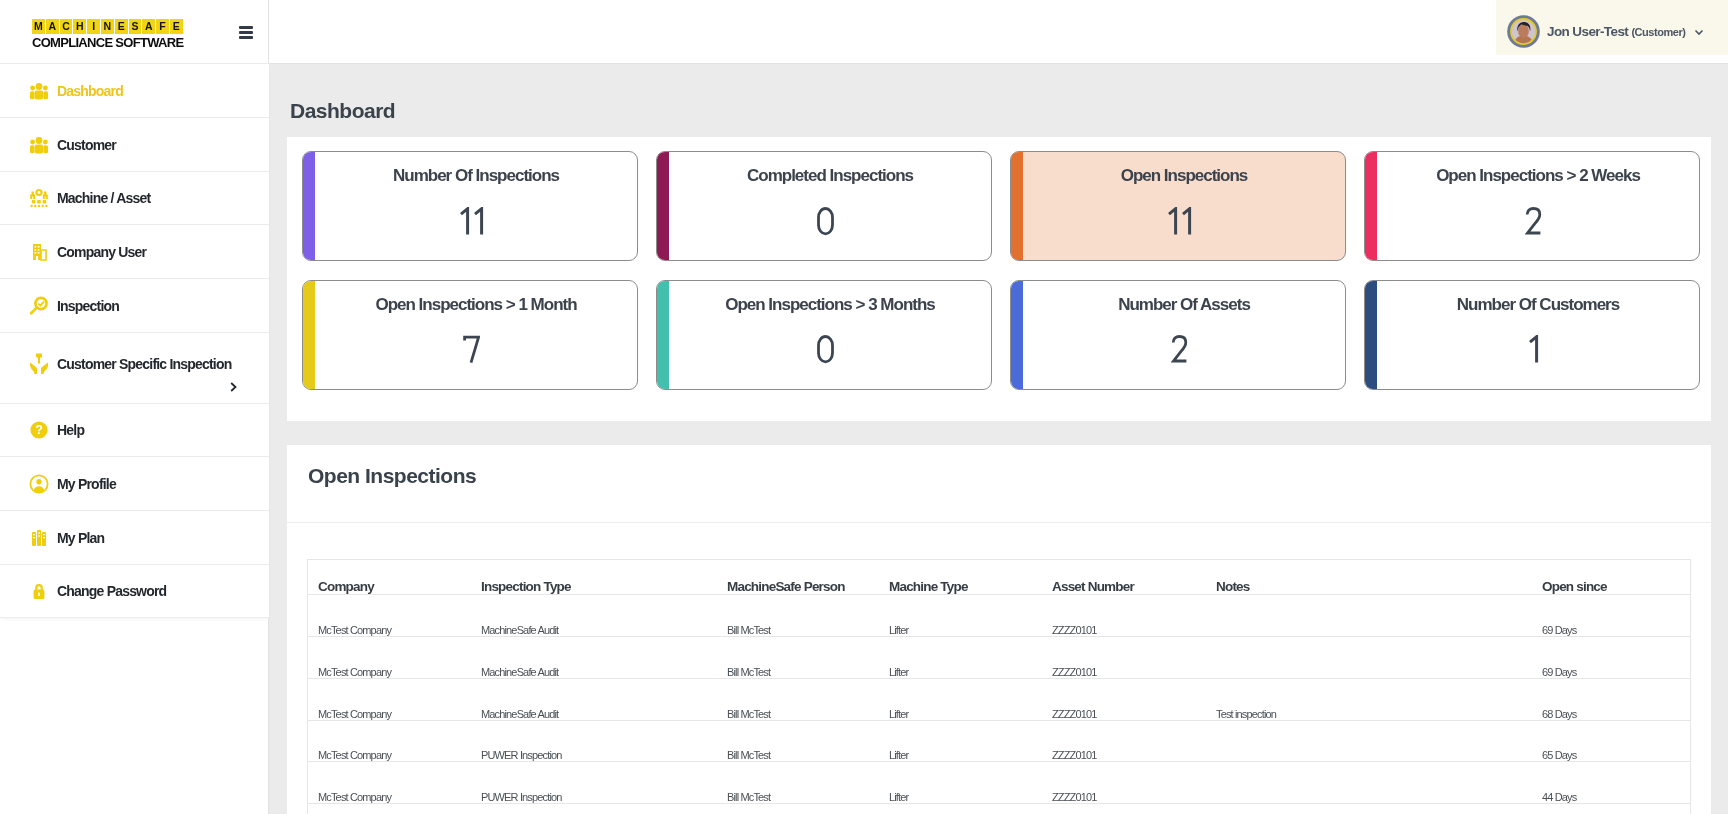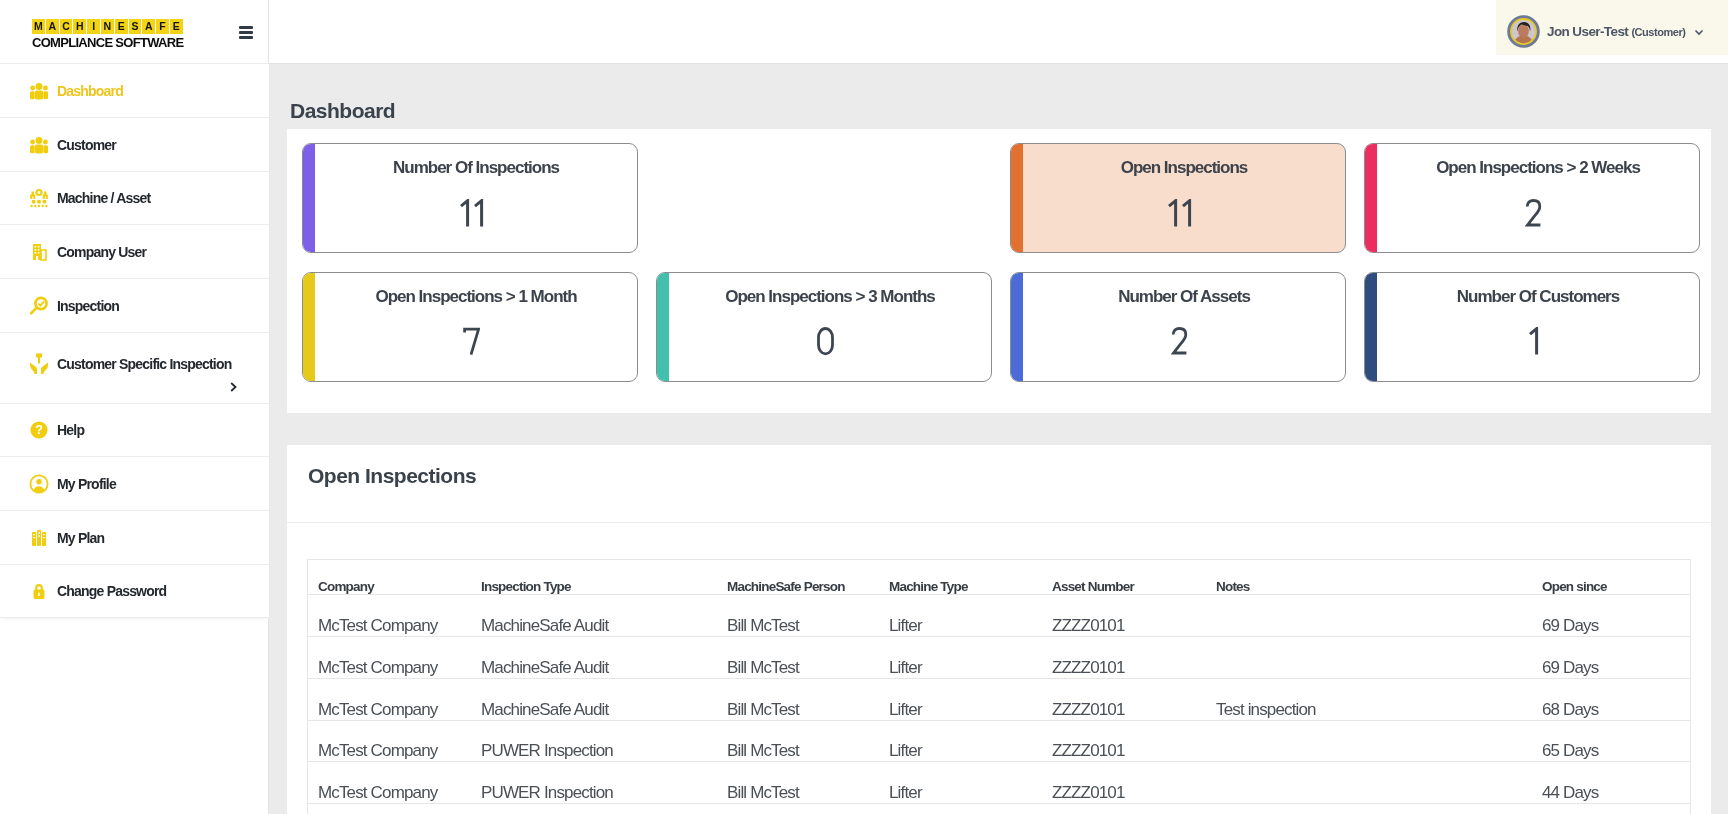--- a/index.html
+++ b/index.html
@@ -20,34 +20,34 @@
 .mi { position:relative; border-bottom:1px solid #ececec; background:#fff; }
 .mi .ico { position:absolute; left:29px; top:50%; margin-top:-10px; width:20px; height:20px; }
 .mi .txt { position:absolute; left:57px; top:50%; transform:translateY(-50%); font-size:14px; font-weight:bold; color:#23282e; letter-spacing:-0.8px; white-space:nowrap; }
 .mi.active .txt { color:#eec51d; }
 .mi.csi .ico { top:20px; margin-top:0; }
 .mi.csi .txt { top:22.5px; transform:none; }
 .mi .arrow { position:absolute; right:31px; bottom:11px; width:9px; height:10px; }
 #main { position:absolute; left:269px; top:63px; width:1459px; height:751px; background:#ebebeb; }
 h1.pagetitle { font-size:21px; font-weight:bold; color:#3a434c; letter-spacing:-0.5px; white-space:nowrap; }
 #dashtitle { position:absolute; left:21px; top:36px; }
-#panel1 { position:absolute; left:18px; top:66px; width:1424px; height:284px; background:#fff; }
+#panel1 { position:absolute; left:18px; top:74px; width:1424px; height:284px; background:#fff; }
 .card { position:absolute; width:336px; height:110px; background:#fff; border:1px solid #8c8c8c; border-radius:9px; overflow:hidden; text-align:center; }
 .card .strip { position:absolute; left:0; top:-1px; bottom:-1px; width:12px; }
 .card .ct { position:absolute; top:14.3px; left:12px; right:0; font-size:17px; font-weight:bold; color:#3c434c; letter-spacing:-1px; line-height:20px; white-space:nowrap; }
 .card .cv { position:absolute; top:54.8px; left:3px; right:0; display:flex; justify-content:center; gap:4px; }
 
 #panel2 { position:absolute; left:18px; top:382px; width:1424px; height:500px; background:#fff; }
 #oititle { position:absolute; left:21px; top:19px; }
 #p2line { position:absolute; left:0; top:77px; width:1424px; height:1px; background:#ededed; }
 #tblwrap { position:absolute; left:20px; top:114px; width:1384px; border:1px solid #e6e6e6; }
 .trow { display:flex; border-bottom:1px solid #e6e6e6; align-items:flex-end; height:41.8px; }
 .trow.thead { height:35.3px; }
 .trow:last-child { border-bottom:none; height:40px; }
-.tc { padding:0 10px; white-space:nowrap; overflow:hidden; font-size:17px; color:#4a5056; letter-spacing:-0.85px; }
+.tc { padding:0 10px; white-space:nowrap; overflow:hidden; font-size:11px; color:#4a5056; letter-spacing:-0.85px; }
 .thead .tc { font-size:13.5px; font-weight:bold; color:#363d44; letter-spacing:-0.8px; }
 .c1{width:163px}.c2{width:246px}.c3{width:162px}.c4{width:163px}.c5{width:164px}.c6{width:326px}.c7{width:158px}
 </style>
 </head>
 <body>
 <div id="topbar">
   <div id="userarea">
     <div id="avatar"><svg width="33" height="33" viewBox="0 0 33 33">
           <circle cx="16.5" cy="16.5" r="16.3" fill="#6f7b96"></circle>
           <circle cx="16.5" cy="16.5" r="13.4" fill="#e3cb2a"></circle>
@@ -71,20 +71,29 @@
         <div class="ct">Number Of Inspections</div>
         <div class="cv">
           <svg width="10" height="29" viewBox="0 0 10 29">
             <path d="M1 7.2 L7.6 1.7 L7.6 27.4" stroke="#3d4650" fill="none" stroke-width="3"></path>
           </svg>
           <svg width="10" height="29" viewBox="0 0 10 29">
             <path d="M1 7.2 L7.6 1.7 L7.6 27.4" stroke="#3d4650" fill="none" stroke-width="3"></path>
           </svg>
         </div>
       </div>
+      <div class="card" style="left:369px;top:14px;background:#fff">
+        <div class="strip" style="background:#8d1a52"></div>
+        <div class="ct">Completed Inspections</div>
+        <div class="cv">
+          <svg width="17" height="29" viewBox="0 0 17 29">
+            <rect x="1.5" y="1.5" width="14" height="25.4" rx="7" ry="9" stroke="#3d4650" fill="none" stroke-width="2.8"></rect>
+          </svg>
+        </div>
+      </div>
       <div class="card" style="left:723px;top:14px;background:#f8ddcc">
         <div class="strip" style="background:#e2712f"></div>
         <div class="ct">Open Inspections</div>
         <div class="cv">
           <svg width="10" height="29" viewBox="0 0 10 29">
             <path d="M1 7.2 L7.6 1.7 L7.6 27.4" stroke="#3d4650" fill="none" stroke-width="3"></path>
           </svg>
           <svg width="10" height="29" viewBox="0 0 10 29">
             <path d="M1 7.2 L7.6 1.7 L7.6 27.4" stroke="#3d4650" fill="none" stroke-width="3"></path>
           </svg>

